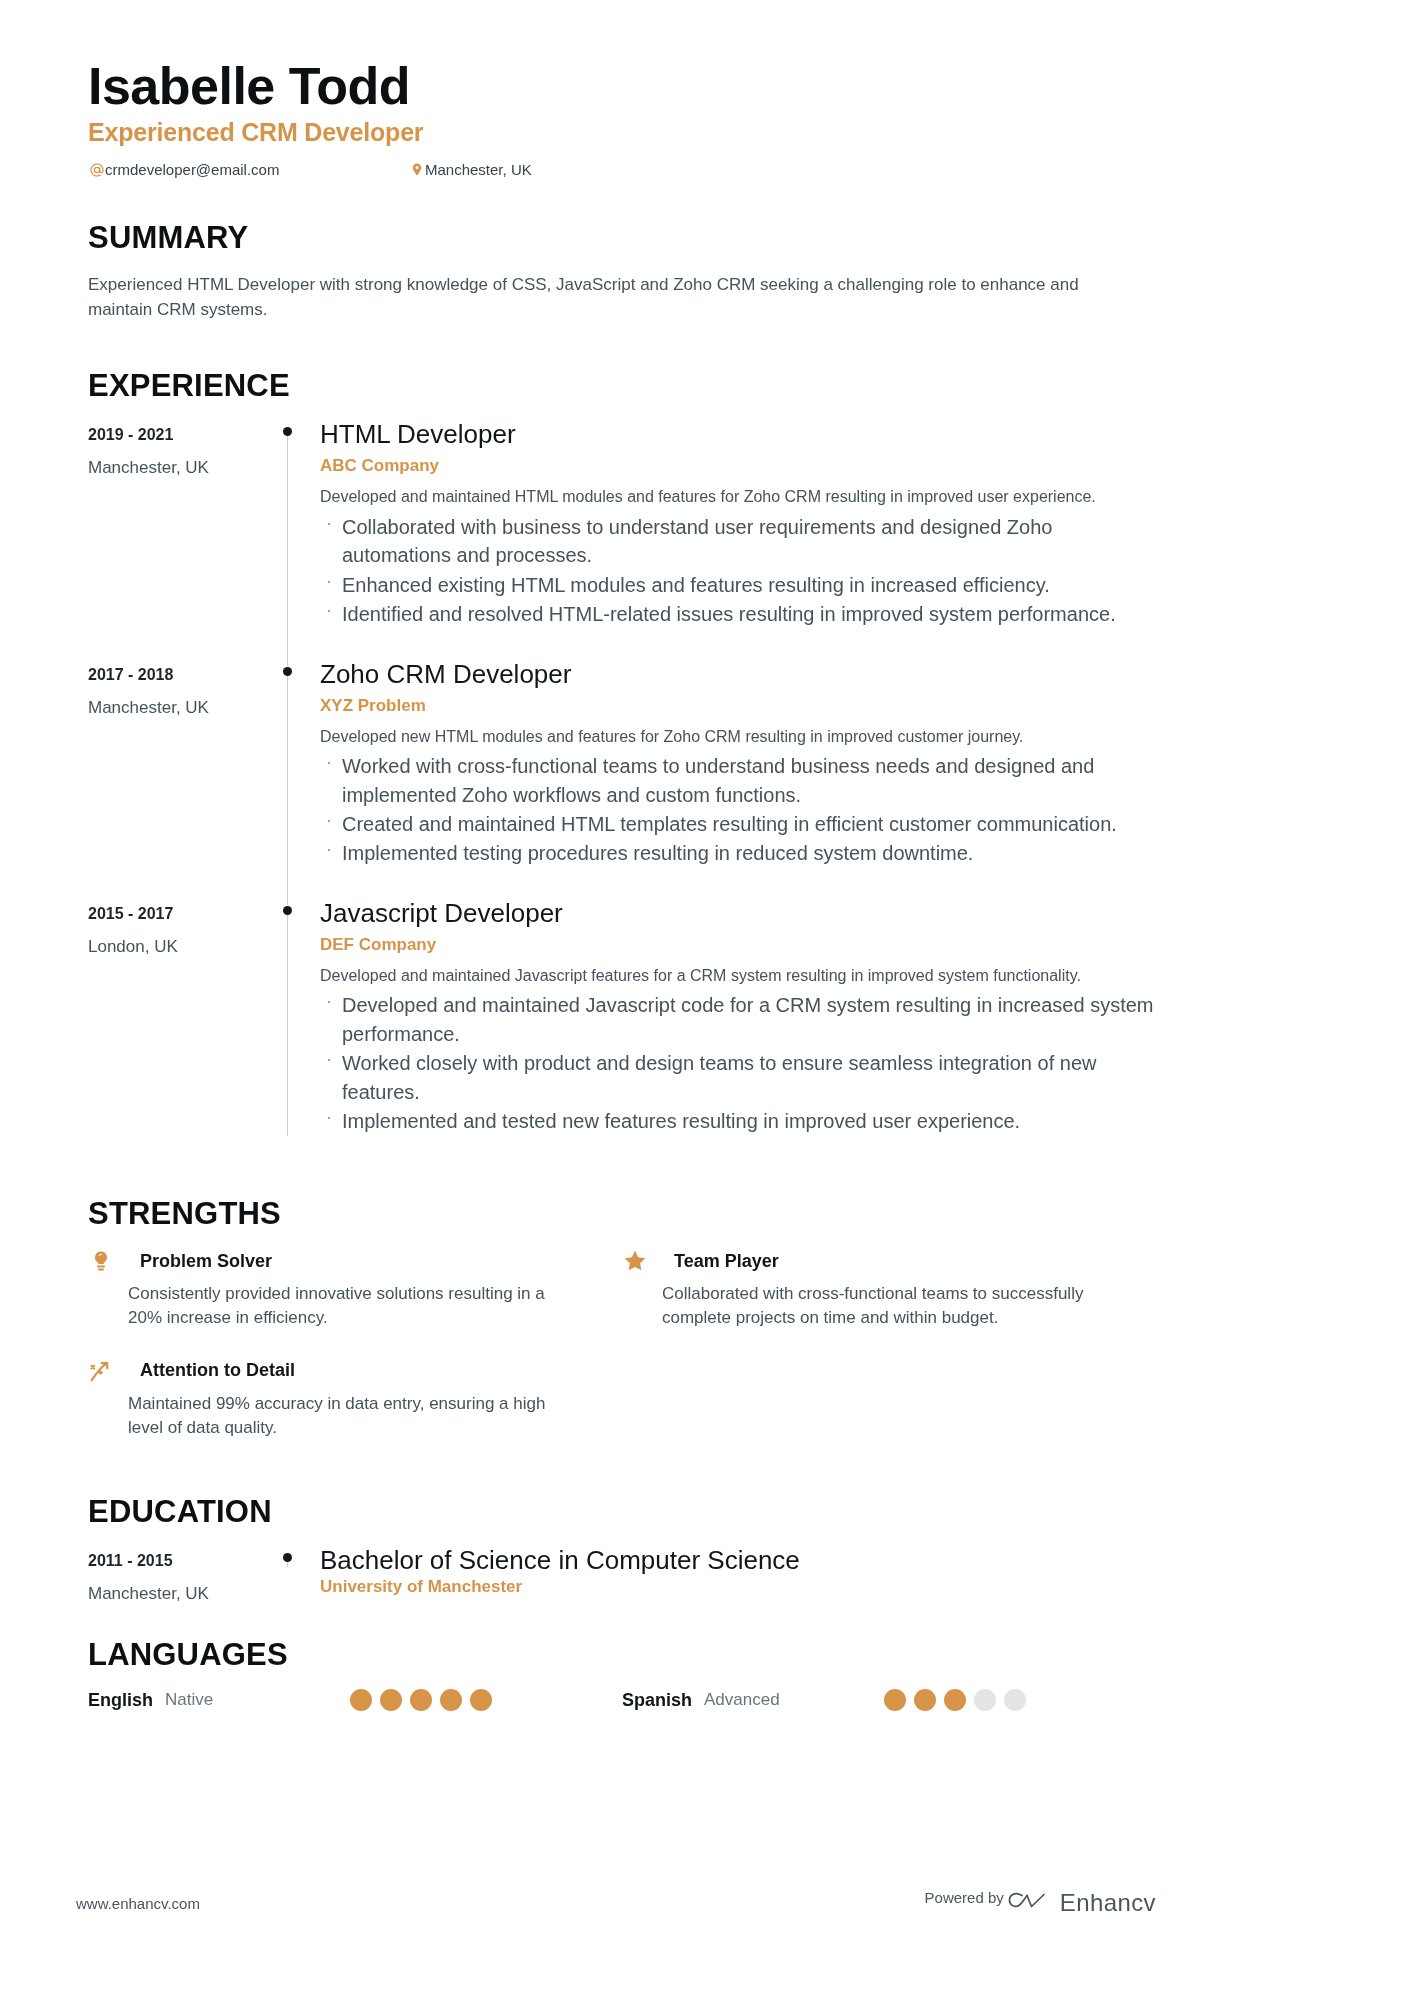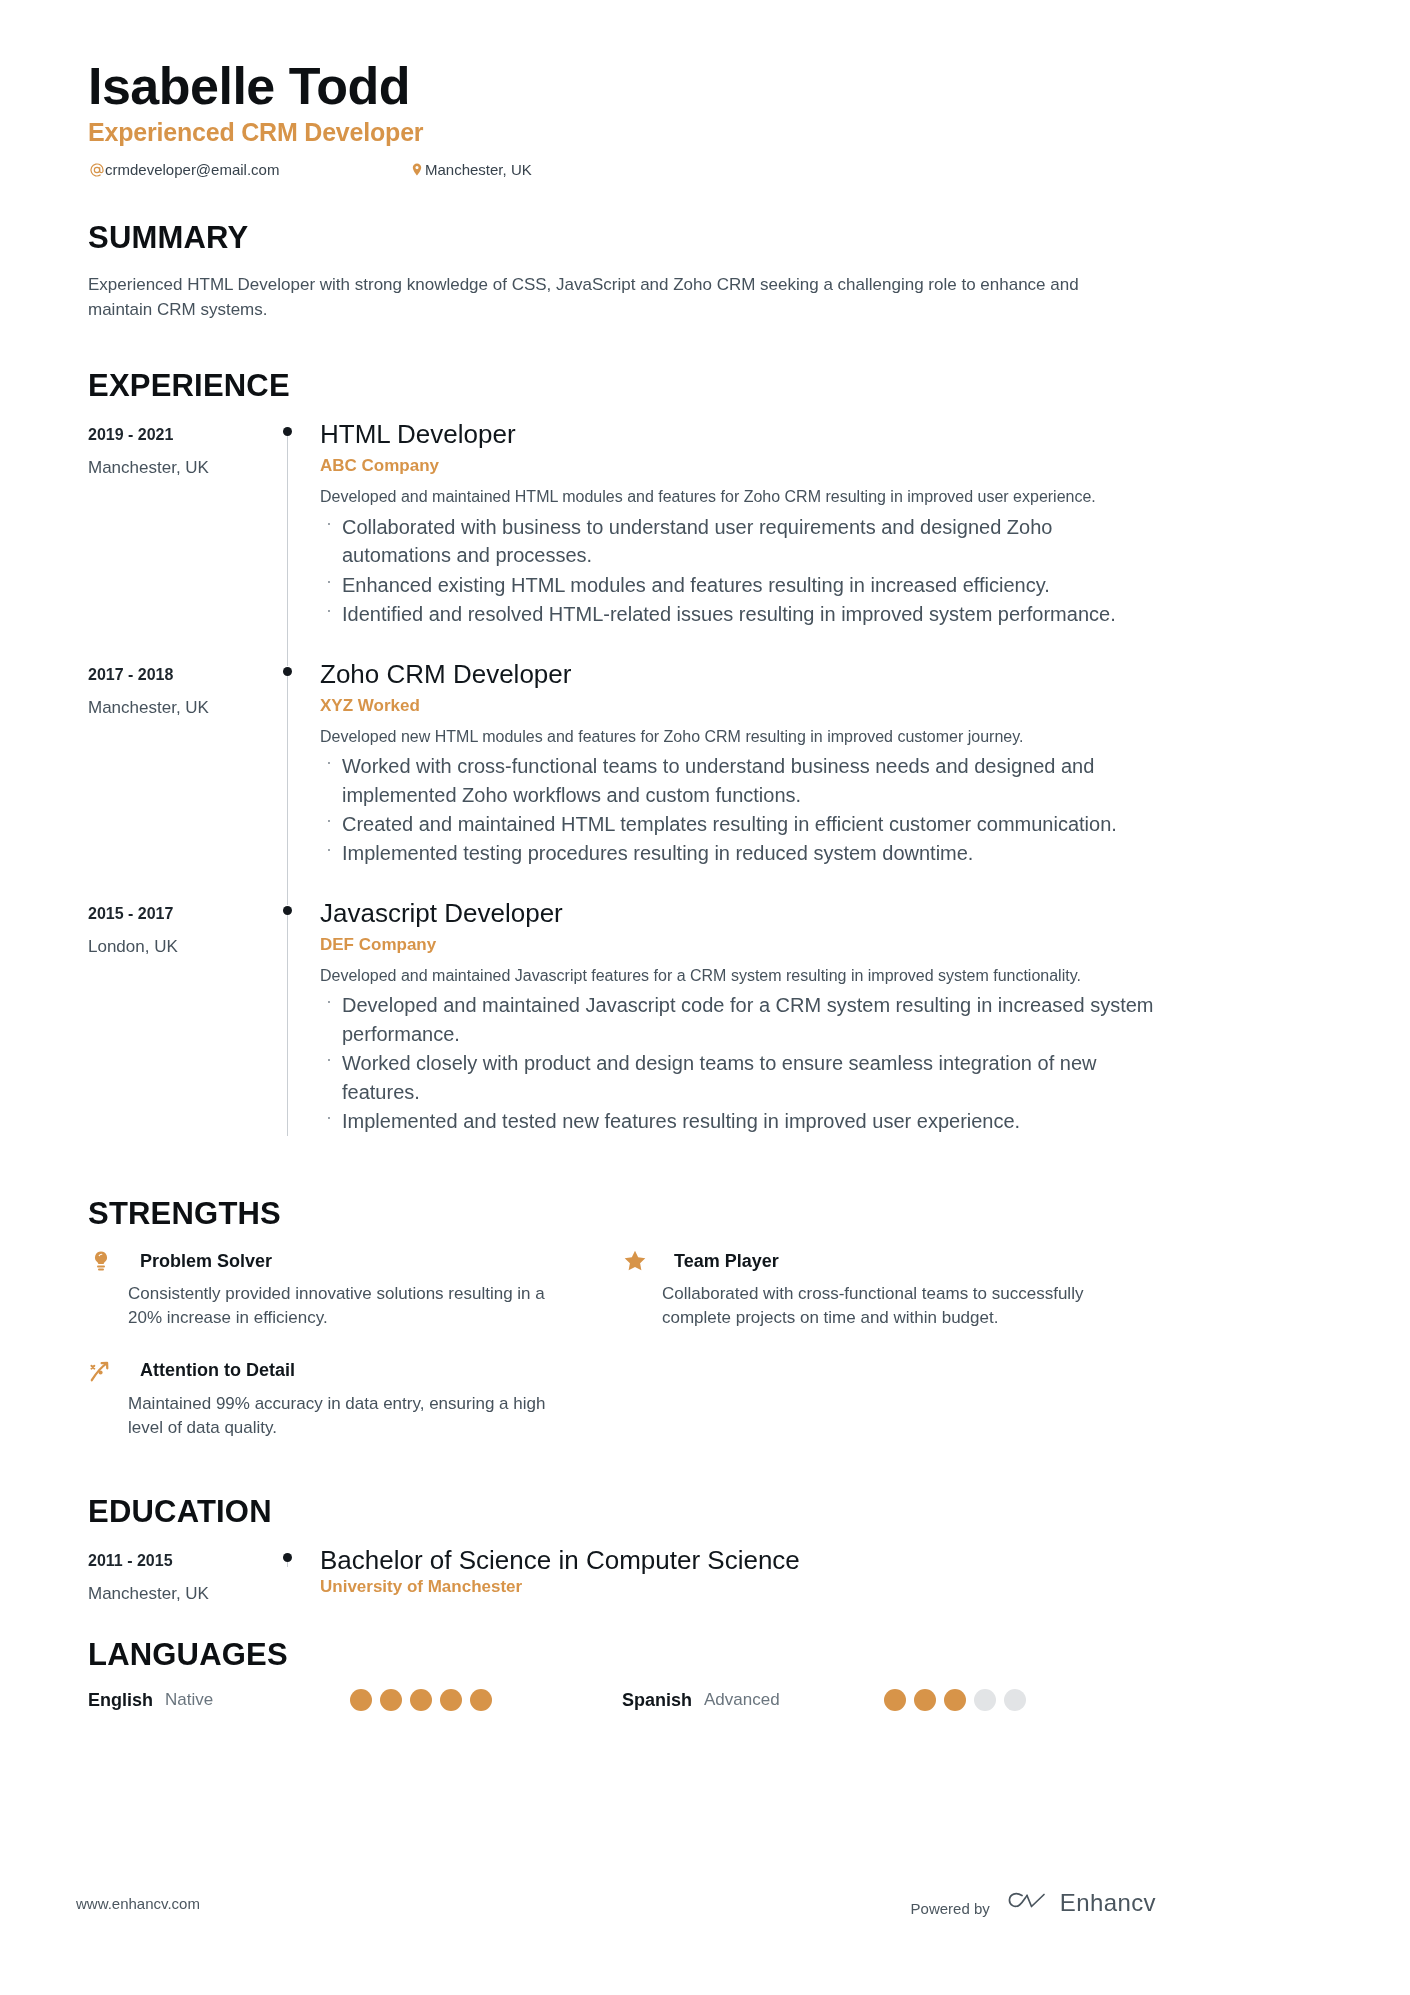--- a/index.html
+++ b/index.html
@@ -252,21 +252,21 @@
   .footer {
     position: absolute;
     left: 76px;
     right: 88px;
     bottom: 78px;
     display: flex;
     align-items: center;
     justify-content: space-between;
   }
   .footer-url { font-size: 15px; color: #4b565f; }
-  .footer-right { display: flex; align-items: flex-end; gap: 14px; }
+  .footer-right { display: flex; align-items: flex-start; }
   .powered-by { font-size: 15px; color: #4b565f; }
   .brand { display: flex; align-items: center; gap: 10px; color: #4a555e; }
   .brand-name { font-size: 24px; color: #4a555e; letter-spacing: 0.4px; }
 </style>
 </head>
 <body>
 
 <div class="page">
 
   <div>
@@ -325,21 +325,21 @@
           <div class="entry-left">
             <div class="entry-dates">2017 - 2018</div>
             <div class="entry-location">Manchester, UK</div>
           </div>
           <div class="entry-timeline">
             <span class="tl-line"></span>
             <span class="tl-dot"></span>
           </div>
           <div class="entry-body">
             <div class="entry-role">Zoho CRM Developer</div>
-            <div class="entry-company">XYZ Worked</div>
+            <div class="entry-company">XYZ Problem</div>
             <p class="entry-desc">Developed new HTML modules and features for Zoho CRM resulting in improved customer journey.</p>
             <ul class="bullets">
               <li>Worked with cross-functional teams to understand business needs and designed and implemented Zoho workflows and custom functions.</li>
               <li>Created and maintained HTML templates resulting in efficient customer communication.</li>
               <li>Implemented testing procedures resulting in reduced system downtime.</li>
             </ul>
           </div>
         </div>
         <div class="entry">
           <div class="entry-left">

